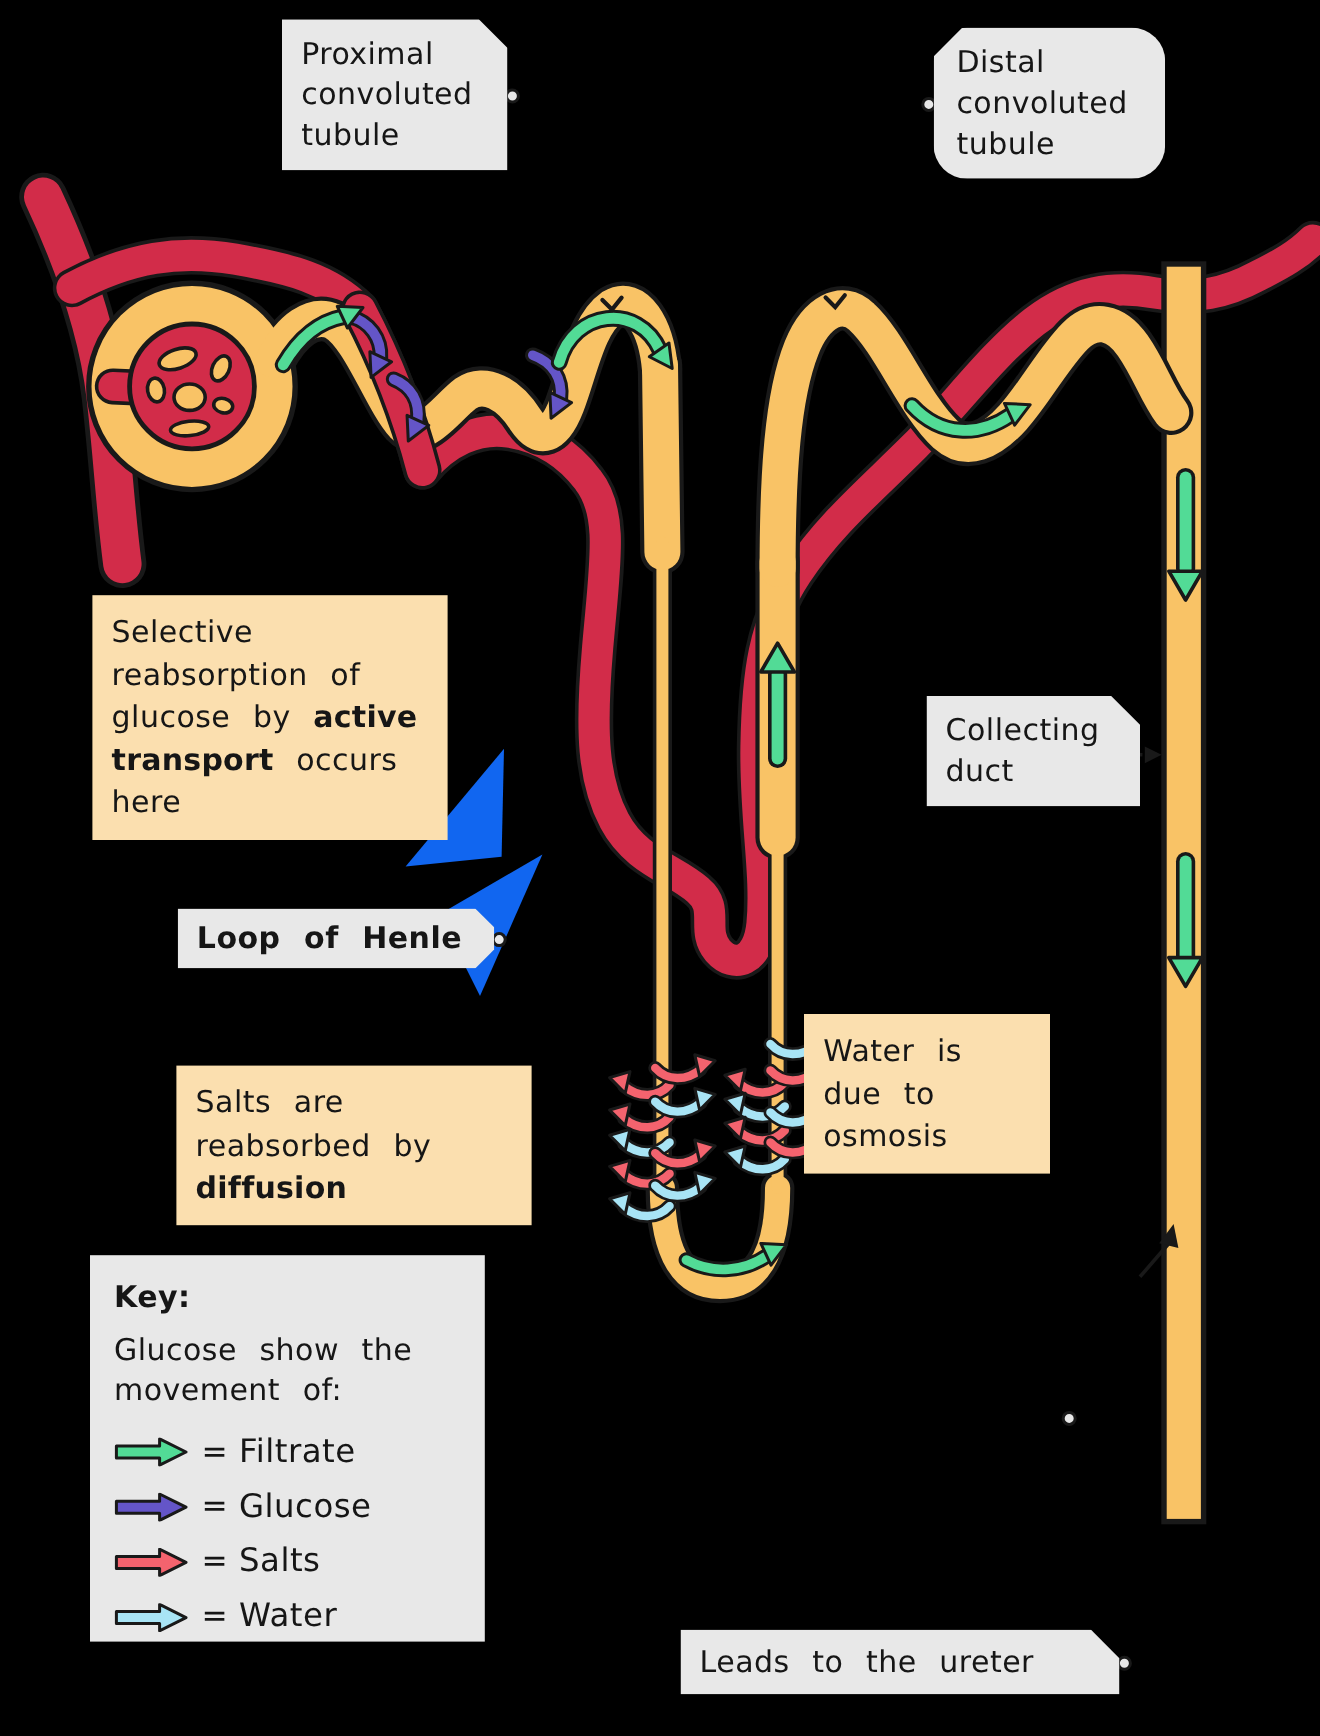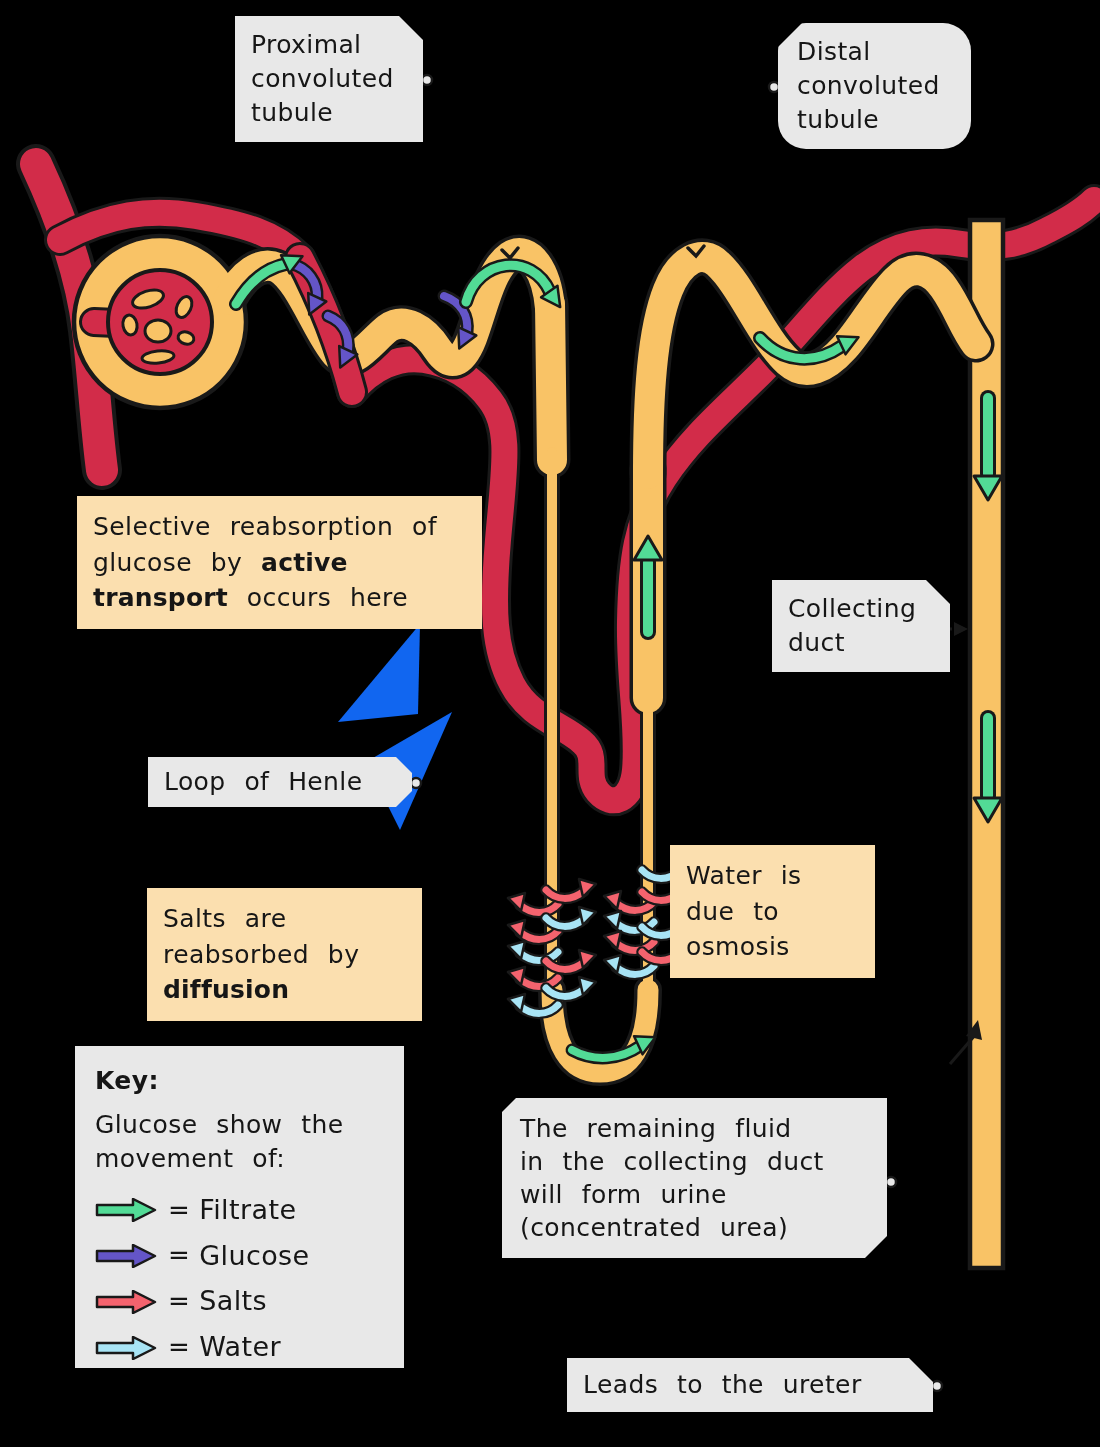--- a/index.html
+++ b/index.html
@@ -5,21 +5,21 @@
   html,body{margin:0;padding:0;background:#000;}
   .stage{position:relative;width:1100px;height:1447px;background:var(--c-bg,#000);overflow:hidden;
          font-family:"DejaVu Sans",sans-serif;color:var(--c-ink,#161616);padding-left:20px;}
   svg.diagram{position:absolute;left:0;top:0;z-index:1;}
   .glabel{position:absolute;z-index:2;background:var(--c-label,#e8e8e8);font-size:25px;line-height:1.36;
           padding:12px 16px;word-spacing:0.42em;letter-spacing:0.4px;box-sizing:border-box;}
   .pnote{position:absolute;z-index:2;background:var(--c-note,#fbdfaf);font-size:25px;line-height:1.42;
          padding:13px 16px;word-spacing:0.42em;letter-spacing:0.4px;box-sizing:border-box;}
   .notch-tr{clip-path:polygon(0 0,calc(100% - 24px) 0,100% 24px,100% 100%,0 100%);}
   .notch-tl{clip-path:polygon(24px 0,100% 0,100% 100%,0 100%,0 24px);}
-  .notch-r{clip-path:polygon(0 0,calc(100% - 16px) 0,100% 16px,100% calc(100% - 16px),calc(100% - 16px) 100%,0 100%);}
+  .notch-r{clip-path:polygon(0 0,calc(100% - 16px) 0,100% 16px,100% calc(100% - 16px),calc(100% - 16px) 100%,0 100%);font-weight:bold;}
   .notch-tl-br{clip-path:polygon(14px 0,100% 0,100% calc(100% - 22px),calc(100% - 22px) 100%,0 100%,0 14px);}
   .ln{display:block;}
   b{font-weight:bold;letter-spacing:0.2px;}
   .keybox{font-size:25px;padding:18px 20px;}
   .key-title{font-weight:bold;margin-bottom:10px;}
   .key-sub{margin-bottom:16px;}
   .legend-row{display:flex;align-items:center;gap:9px;margin-top:9px;font-size:27px;}
   .legend-row svg{flex:0 0 auto;display:block;}
   .eq{font-size:26px;}
 </style>
@@ -204,36 +204,30 @@
 
 <div class="glabel notch-tr" style="left:772px;top:580px;width:178px;">
   <span class="ln">Collecting</span>
   <span class="ln">duct</span>
 </div>
 
 <div class="glabel notch-r" style="left:148px;top:757px;width:264px;padding-top:8px;padding-bottom:8px;">
   <span>Loop of Henle</span>
 </div>
 
-<div class="glabel notch-tl-br" style="left:502px;top:1098px;width:385px;line-height:1.32;padding:14px 18px;">
-  <span class="ln">The remaining fluid</span>
-  <span class="ln">in the collecting duct</span>
-  <span class="ln">will form urine</span>
-  <span class="ln">(concentrated urea)</span>
-</div>
 
 <div class="glabel notch-tr" style="left:567px;top:1358px;width:366px;padding-top:10px;padding-bottom:10px;">
   <span>Leads to the ureter</span>
 </div>
 
-<div class="pnote" style="left:77px;top:496px;width:405px;">
+<div class="pnote" style="left:77px;top:496px;width:296px;">
   <span>Selective reabsorption of glucose by </span><b>active transport</b><span> occurs here</span>
 </div>
 
-<div class="pnote" style="left:147px;top:888px;width:275px;padding-right:28px;">
+<div class="pnote" style="left:147px;top:888px;width:296px;padding-right:28px;">
   <span>Salts are reabsorbed by </span><b>diffusion</b><span></span>
 </div>
 
 <div class="pnote" style="left:670px;top:845px;width:205px;">
   <span class="ln">Water is</span>
   <span class="ln">due to osmosis</span>
 </div>
 
 <div class="glabel keybox" style="left:40px;top:1046px;width:329px;height:322px;margin-left:35px;">
   <div class="key-title">Key:</div>

